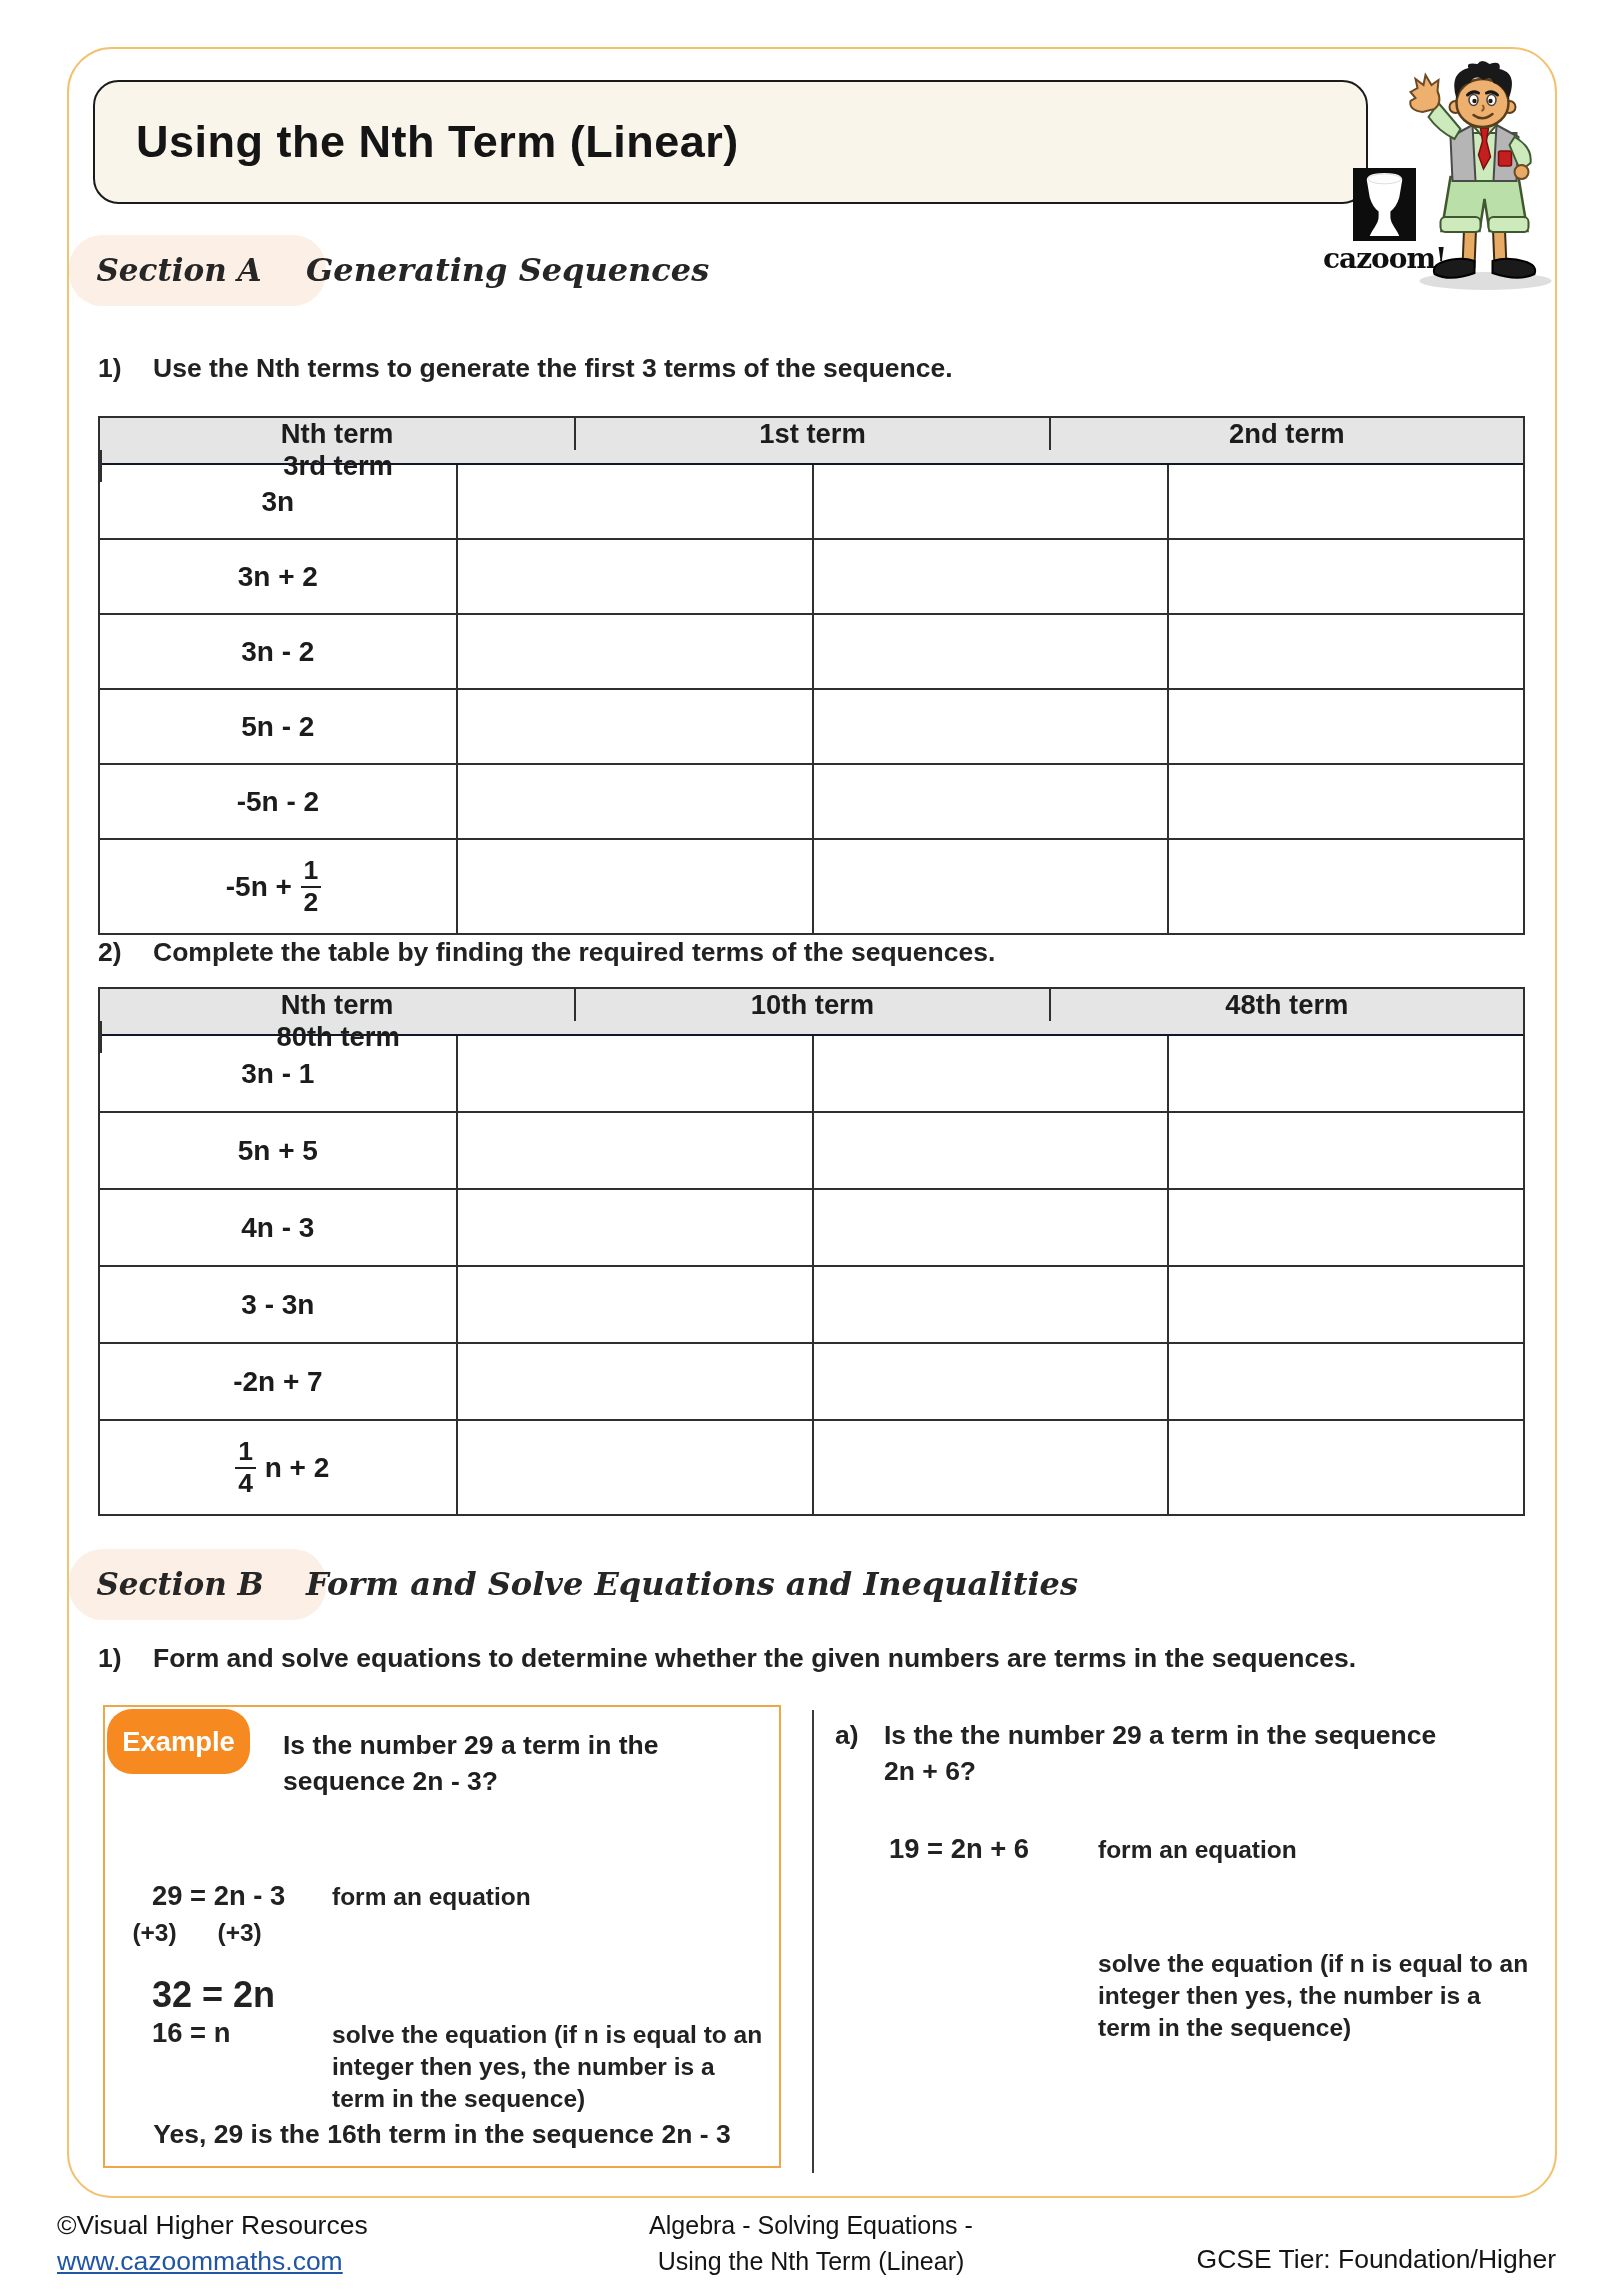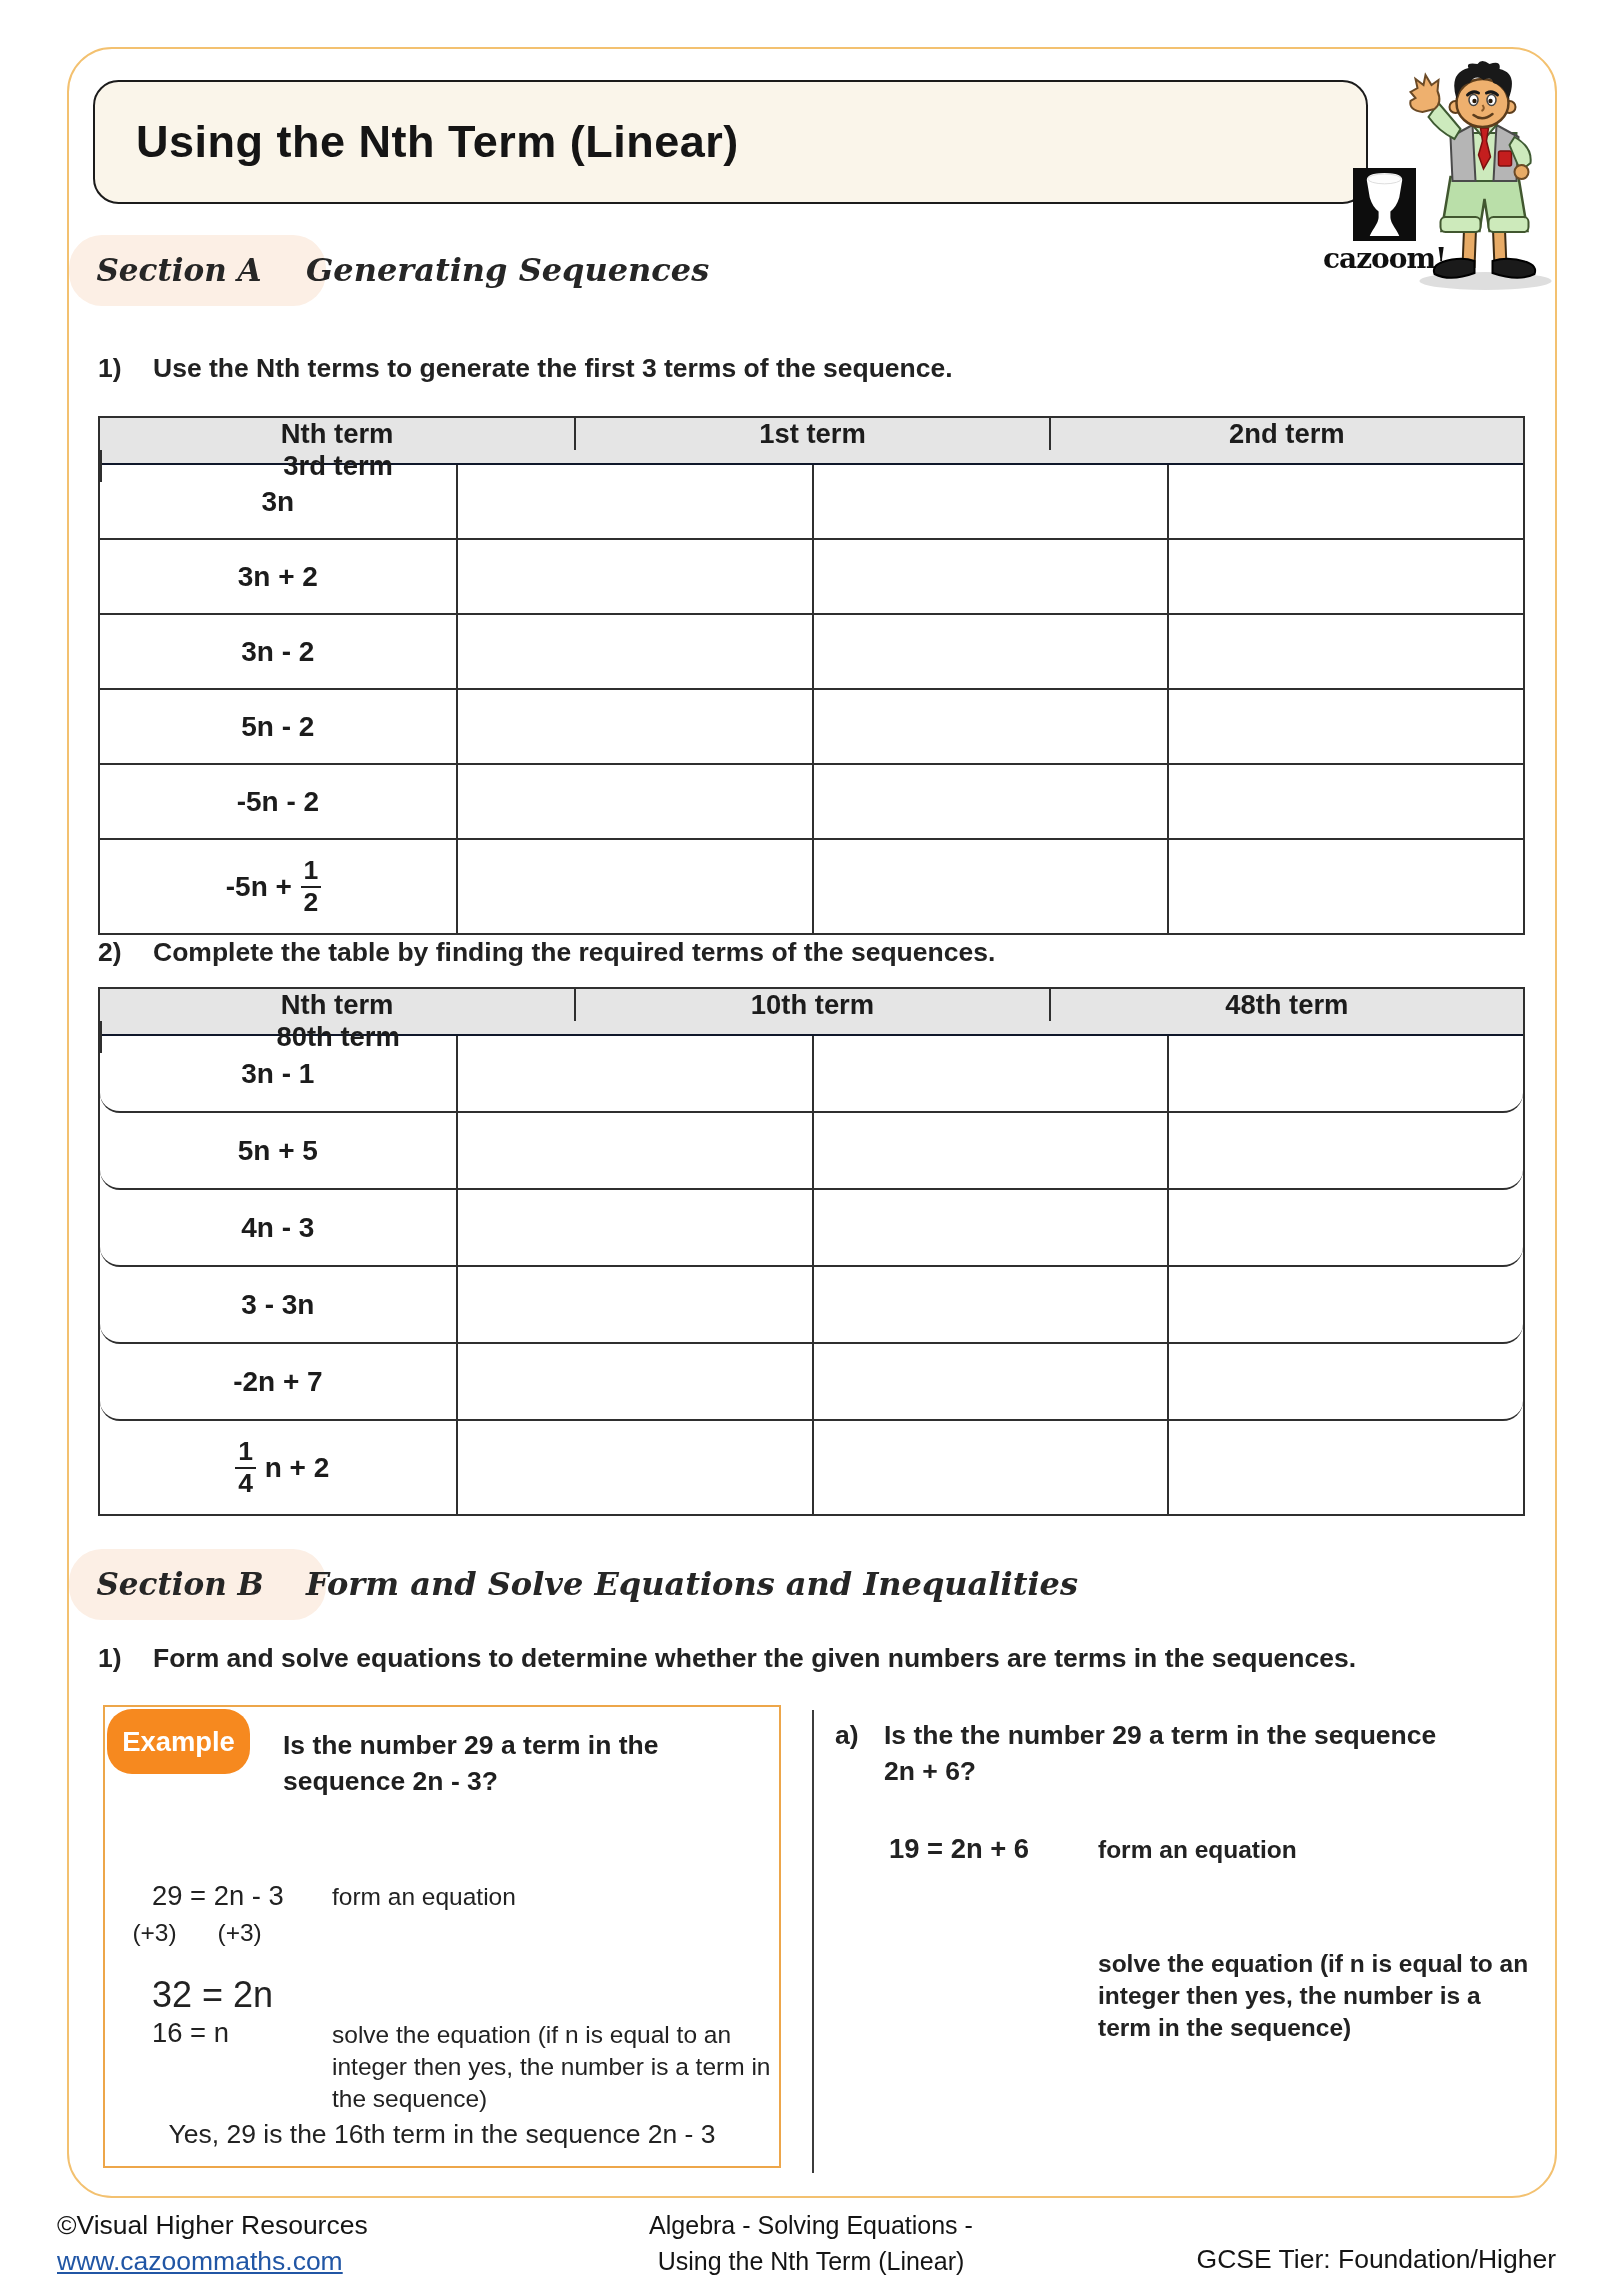--- a/index.html
+++ b/index.html
@@ -49,40 +49,40 @@
   .thead {
     display:grid; grid-template-columns:repeat(3,1fr); background:#e5e5e5;
     height:45px; border-bottom:2px solid #0f172a;
   }
   .hc {
     display:flex; align-items:center; justify-content:center;
     font-size:27.4px; font-weight:bold; border-left:2px solid #2f2f2f; color:#1c1c1c;
   }
   .hc:first-child { border-left:none; }
   .trow { display:grid; grid-template-columns:repeat(4,1fr); height:73px; border-bottom:2px solid #2f2f2f; }
-  .t2 .trow { height:75px;border-radius:20px; }
+  .t2 .trow { height:75px; }
   .trow.tall { height:93px !important; }
   .trow:last-child { border-bottom:none; }
   .cell {
     border-left:2px solid #2f2f2f; display:flex; align-items:center; justify-content:center;
     font-size:28px; font-weight:bold; color:#1c1c1c;
   }
   .cell:first-child { border-left:none; }
   .frac { display:inline-flex; flex-direction:column; align-items:center; line-height:1.05; font-size:26.5px; margin:0 8.8px; }
   .frac .fnum { border-bottom:2.9px solid #1f1f1f; padding:0 2.9px 1px; }
   .frac .fden { padding-top:1px; }
 
   
   .example-box { position:absolute; left:103px; top:1705px; width:674px; height:459px; border:2px solid #eda64a; background:#fff; }
   .ex-badge {
     position:absolute; left:2px; top:2px; width:143px; height:65px; background:#f6891f;
     color:#ffffff; font-size:27.4px; font-weight:bold; display:flex; align-items:center; justify-content:center;border-radius:25px;
   }
   .ex-question { position:absolute; left:178px; top:19.6px; width:480px; font-size:26.5px; font-weight:bold; line-height:36px; }
-  .ex-line { position:absolute; font-weight:normal; color:#222; }
+  .ex-line { position:absolute; font-weight:bold; color:#222; }
   .ex-eq1 { left:47px; top:173px; font-size:27.4px; }
   .ex-eq1-note { left:227px; top:176px; font-size:24.5px; }
   .ex-eq2 { left:27.4px; top:212px; font-size:24.5px; white-space:pre; }
   .ex-eq3 { left:47px; top:267px; font-size:36px; }
   .ex-eq4 { left:47px; top:310px; font-size:27.4px; }
   .ex-eq4-note { left:227px; top:312px; width:439px; font-size:24.5px; line-height:32px; }
   .ex-conclusion { left:0; width:100%; text-align:center; top:412px; font-size:26.5px; }
 
   .divider { position:absolute; left:812px; top:1710px; width:2px; height:463px; background:#3c3c3c; }
 

